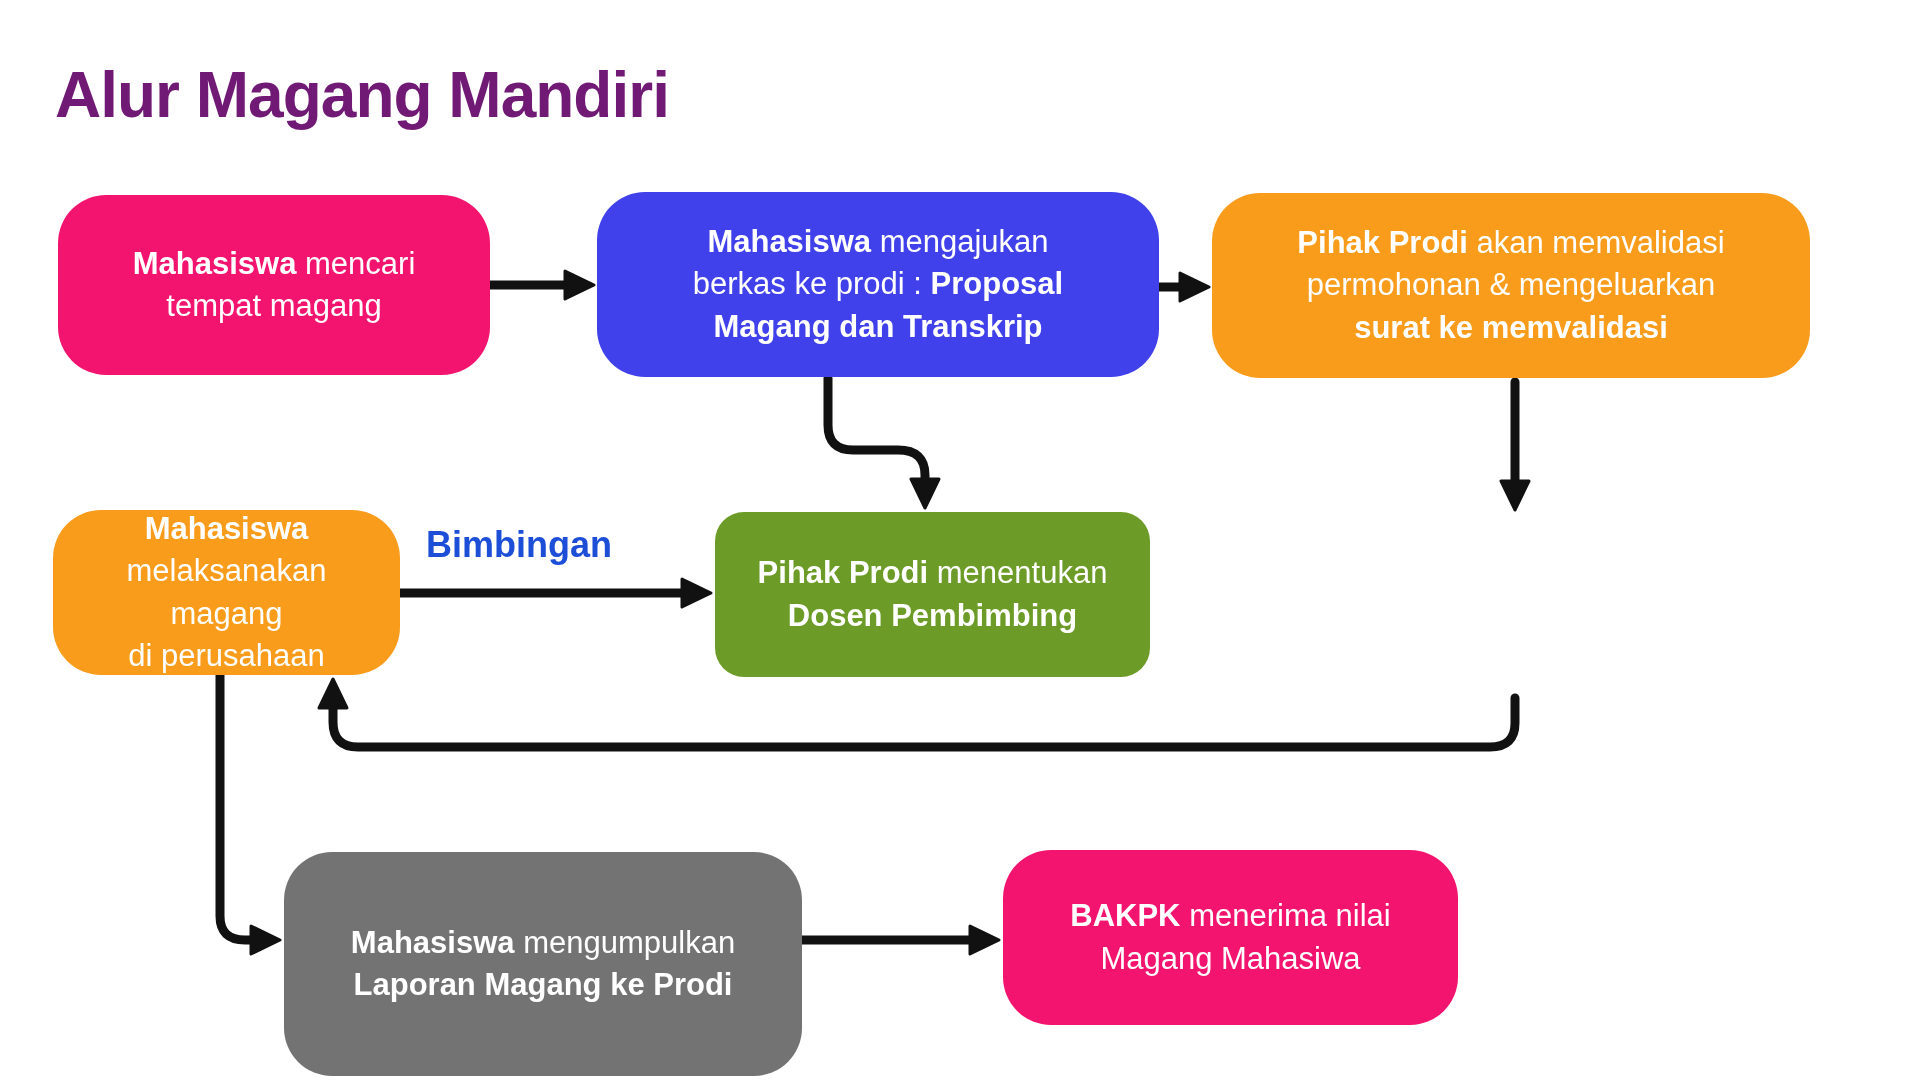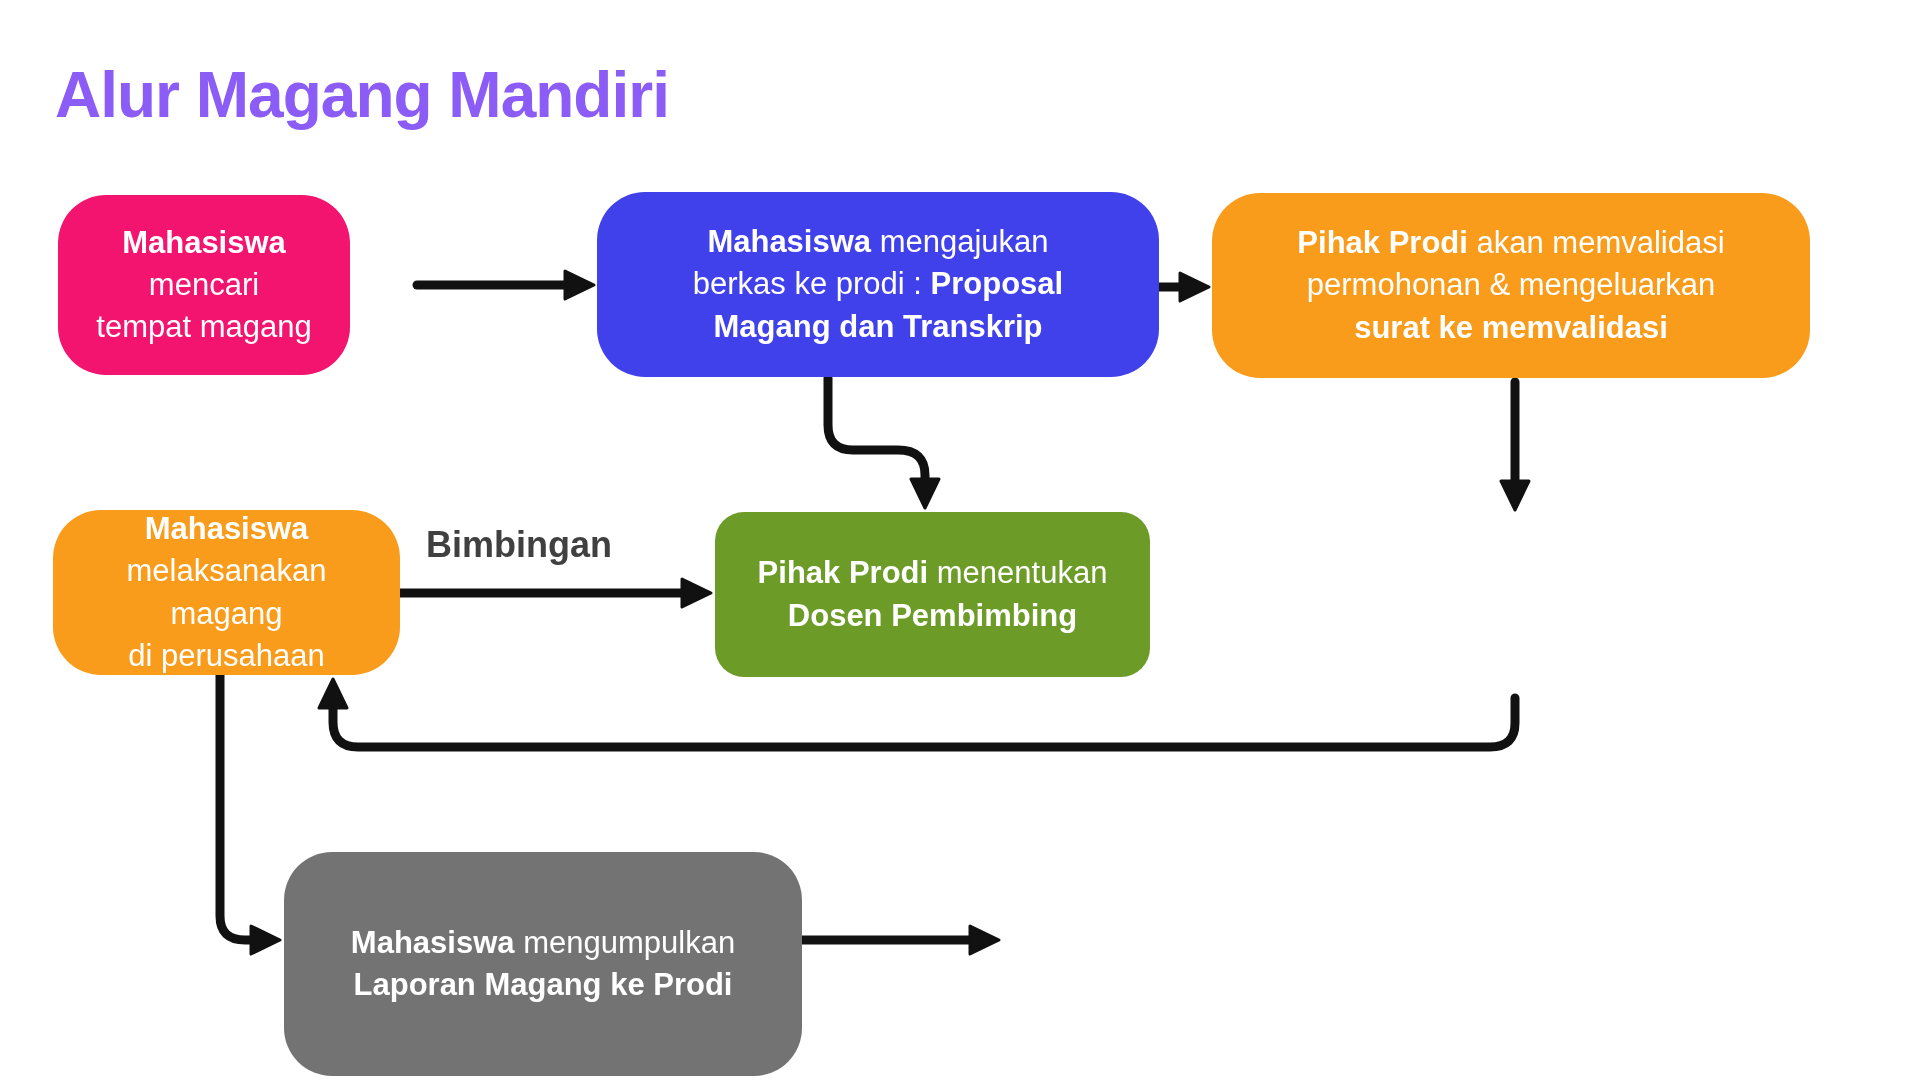--- a/index.html
+++ b/index.html
@@ -37,47 +37,47 @@
     white-space:pre-line;
   }
   .node .b{font-weight:700;}
   .edge-label{
     position:absolute;
     left:414px;top:524px;
     width:210px;
     text-align:center;
     font-size:36px;
     font-weight:700;
-    color:#404040;
+    color:#1d4ed8;
   }
 </style>
 </head>
 <body>
 
 <div class="canvas" style="background: rgb(255, 255, 255);">
 
-  <h1 class="title" style="color: #8b5cf6;">Alur Magang Mandiri</h1>
+  <h1 class="title" style="color: #701a75;">Alur Magang Mandiri</h1>
 
   <svg class="arrows" viewBox="0 0 1920 1080" xmlns="http://www.w3.org/2000/svg" aria-hidden="true">
     <defs>
       <marker id="ah" markerUnits="userSpaceOnUse" markerWidth="36" markerHeight="36" refX="5" refY="18" orient="auto">
         <path d="M3,4 L32,18 L3,32 Z" fill="#111111" stroke="#111111" stroke-width="3" stroke-linejoin="round"></path>
       </marker>
     </defs>
     <path class="arrow" d="M 417 285 H 567" fill="none" stroke="#111111" stroke-width="9" stroke-linecap="round" marker-end="url(#ah)"></path>
     <path class="arrow" d="M 1062 287 H 1182" fill="none" stroke="#111111" stroke-width="9" stroke-linecap="round" marker-end="url(#ah)"></path>
     <path class="arrow" d="M 828 378 V 425 Q 828 450 853 450 H 898 Q 925 450 925 475 V 481" fill="none" stroke="#111111" stroke-width="9" stroke-linecap="round" stroke-linejoin="round" marker-end="url(#ah)"></path>
     <path class="arrow" d="M 1515 382 V 483" fill="none" stroke="#111111" stroke-width="9" stroke-linecap="round" marker-end="url(#ah)"></path>
     <path class="arrow" d="M 400 593 H 684" fill="none" stroke="#111111" stroke-width="9" stroke-linecap="round" marker-end="url(#ah)"></path>
     <path class="arrow" d="M 1515 698 V 723 Q 1515 747 1490 747 H 358 Q 333 747 333 722 V 706" fill="none" stroke="#111111" stroke-width="9" stroke-linecap="round" stroke-linejoin="round" marker-end="url(#ah)"></path>
     <path class="arrow" d="M 220 675 V 916 Q 220 940 245 940 H 253" fill="none" stroke="#111111" stroke-width="9" stroke-linecap="round" stroke-linejoin="round" marker-end="url(#ah)"></path>
     <path class="arrow" d="M 802 940 H 972" fill="none" stroke="#111111" stroke-width="9" stroke-linecap="round" marker-end="url(#ah)"></path>
   </svg>
 
-  <div class="node" style="left: 58px; top: 195px; width: 292px; height: 180px; background-color: rgb(243, 20, 111);"><span><span class="b">Mahasiswa</span><span> mencari
+  <div class="node" style="left: 58px; top: 195px; width: 432px; height: 180px; background-color: rgb(243, 20, 111);"><span><span class="b">Mahasiswa</span><span> mencari
 tempat magang</span></span></div>
 
   <div class="node" style="left: 597px; top: 192px; width: 562px; height: 185px; background-color: rgb(65, 65, 235);"><span><span class="b">Mahasiswa</span><span> mengajukan
 berkas ke prodi : </span><span class="b">Proposal
 Magang dan Transkrip</span></span></div>
 
   <div class="node" style="left: 1212px; top: 193px; width: 598px; height: 185px; background-color: rgb(249, 156, 27); text-align: center;"><span><span class="b">Pihak Prodi</span><span> akan memvalidasi
 permohonan &amp; mengeluarkan
 </span><span class="b">surat ke memvalidasi</span></span></div>
 
@@ -85,16 +85,18 @@
 melaksanakan magang
 di perusahaan</span></span></div>
 
   <div class="node" style="left: 715px; top: 512px; width: 435px; height: 165px; background-color: rgb(108, 155, 39); border-radius: 29px;"><span><span class="b">Pihak Prodi</span><span> menentukan
 </span><span class="b">Dosen Pembimbing</span></span></div>
 
 
   <div class="node" style="left: 284px; top: 852px; width: 518px; height: 224px; background-color: #737373;"><span><span class="b">Mahasiswa</span><span> mengumpulkan
 </span><span class="b">Laporan Magang ke Prodi</span></span></div>
 
+  <div class="node" style="left: 1003px; top: 850px; width: 455px; height: 175px; background-color: rgb(243, 20, 111);"><span><span class="b">BAKPK</span><span> menerima nilai
+Magang Mahasiwa</span></span></div>
 
   <div class="edge-label">Bimbingan</div>
 
 </div>
 
 </body></html>

